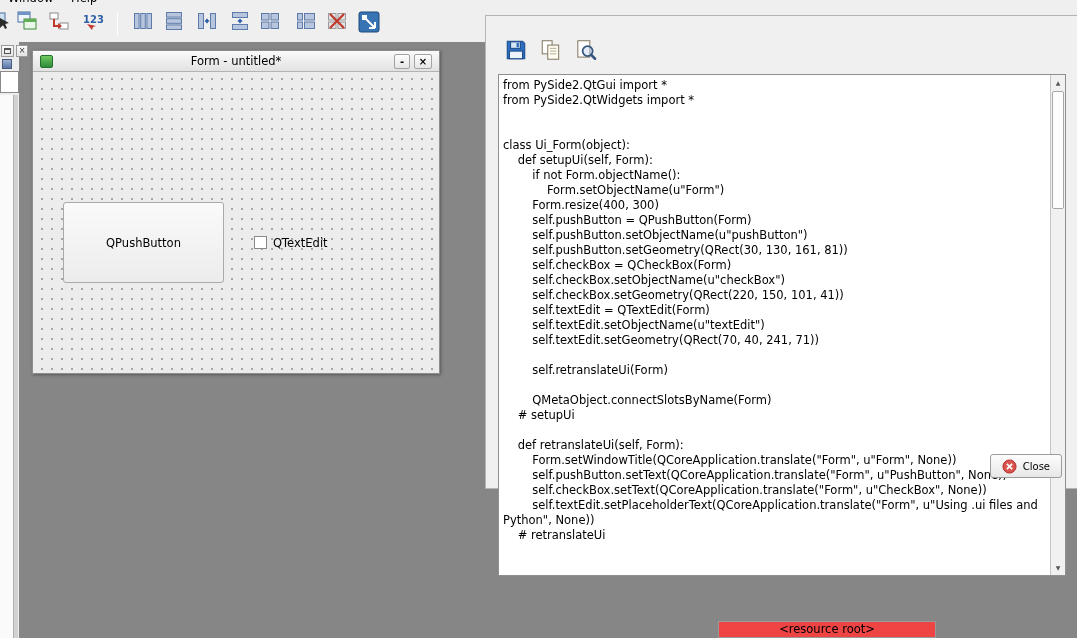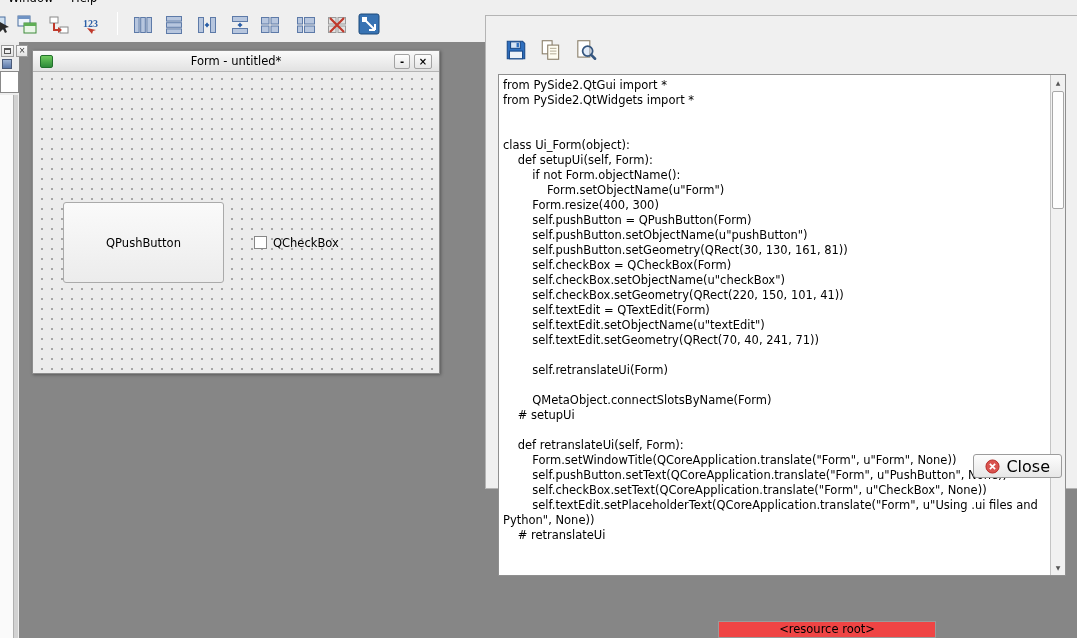--- a/index.html
+++ b/index.html
@@ -7,21 +7,21 @@
     font-family:"DejaVu Sans","Liberation Sans",sans-serif; font-size:11.5px; color:#000; }
   body { position:relative; }
 
   
   .menubar { height:5px; overflow:hidden; background:#efefef; }
   .menubar .inner { margin:-9px 0 0 8px; }
   .menu-item { display:inline-block; margin-right:14px; font-size:11.5px; }
 
   
   .toolbar { position:absolute; left:0; top:5px; width:1077px; height:37px; background:#efefef; }
-  .tbtn { position:absolute; top:5px; width:26px; height:26px; display:flex; align-items:flex-end; justify-content:center; border-radius:3px;font-family:Liberation Serif, serif; }
+  .tbtn { position:absolute; top:5px; width:26px; height:26px; display:flex; align-items:flex-start; justify-content:center; border-radius:3px; }
   .tsep { position:absolute; top:7px; width:1px; height:23px; background:#c3c3c3; border-right:1px solid #fff; }
 
   
   .mdi { position:absolute; left:0; top:42px; width:1077px; height:596px; background:#868686; z-index:0; }
 
   
   .left-dock { position:absolute; left:0; top:42px; width:19px; height:596px; background:#ededed; z-index:1; }
   .dock-btn { position:absolute; width:13px; height:12px; border:1px solid #9a9a9a; background:linear-gradient(#fbfbfb,#e3e3e3);
     display:flex; align-items:center; justify-content:center; font-size:8px; line-height:1; color:#333; }
   .float-glyph { width:7px; height:6px; border:1px solid #555; border-top-width:2px; }
@@ -66,21 +66,21 @@
   .code-view pre { font-family:"DejaVu Sans","Liberation Sans",sans-serif; font-size:11.5px; line-height:15px;
     white-space:pre-wrap; word-break:break-word; padding:3px 2px 0 4px; }
   .vscroll { position:absolute; right:0; top:0; bottom:0; width:15px; background:#f1f1f1; border-left:1px solid #c4c4c4; }
   .scroll-btn { position:absolute; left:0; width:14px; height:15px; display:flex; align-items:center; justify-content:center;
     font-size:6px; color:#555; background:#f1f1f1; }
   .scroll-up { top:0; } .scroll-down { bottom:0; }
   .scroll-thumb { position:absolute; left:1px; top:16px; width:12px; height:118px; background:#fdfdfd;
     border:1px solid #a8a8a8; border-radius:2px; }
   .close-btn { position:absolute; right:15px; bottom:10px; height:24px; padding:0 11px;
     border:1px solid #9c9c9c; border-radius:3px; background:linear-gradient(#fdfdfd,#e7e7e7);
-    display:flex; align-items:center; gap:6px; font-size:16px; }
+    display:flex; align-items:center; gap:6px; font-size:10px; }
 
   
   .resource-panel { position:absolute; left:718px; top:621px; width:218px; height:17px; background:#ef4444;
     border:1px solid #9a9a9a; text-align:center; line-height:15px; z-index:1; }
 
   svg { display:block; }
 </style>
 </head>
 <body>
 
@@ -220,21 +220,21 @@
     <span class="form-icon"></span>
     <span class="win-btn win-min">-</span>
     <span class="win-btn win-close">×</span>
   </div>
   <div class="form-body">
     <div class="pb">
       <span>QPushButton</span>
     </div>
     <div class="cb">
       <span class="cb-box"></span>
-      <span>QCheckBox</span>
+      <span>QTextEdit</span>
     </div>
   </div>
 </div>
 
 <div class="resource-panel">
   <span>&lt;resource root&gt;</span>
 </div>
 
 <div class="dialog">
   <div class="dlg-toolbar">

